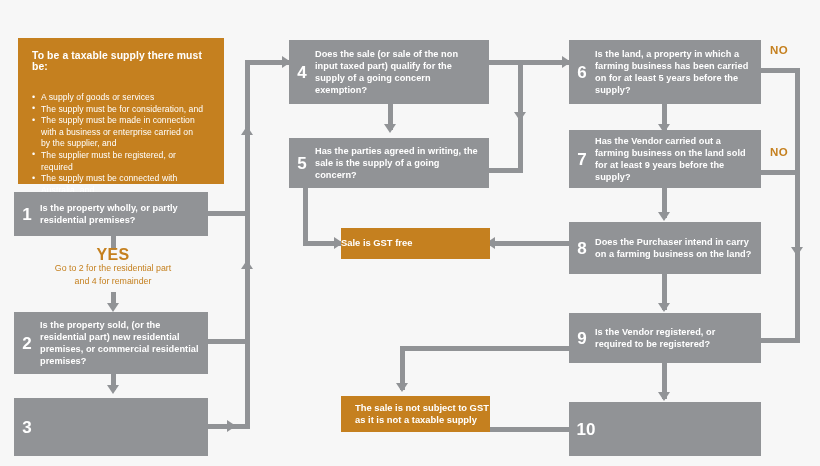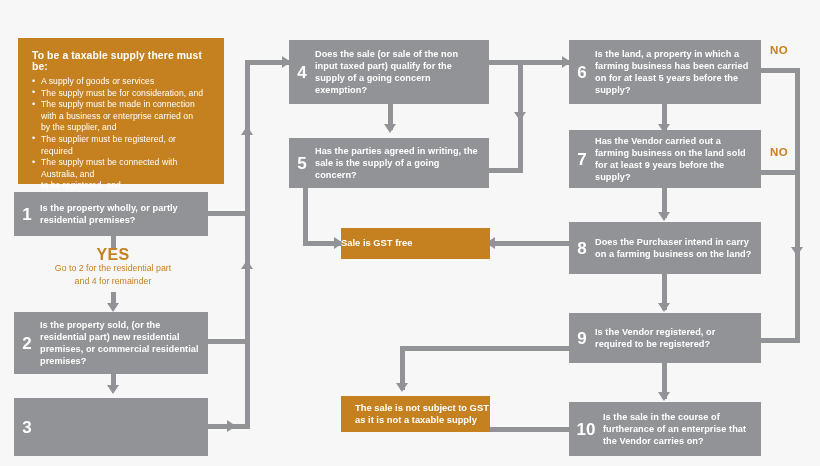--- a/index.html
+++ b/index.html
@@ -65,21 +65,21 @@
     text-align: left;
     padding-left: 14px;
     align-items: center;
   }
   #intro-box {
     padding: 12px 14px 12px 14px;
   }
   #intro-box .intro-title {
     font-size: 10.4px;
     font-weight: 700;
-    margin-bottom: 4px;
+    margin-bottom: 20px;
     display: block;
     letter-spacing: 0.1px;
   }
   #intro-box ul {
     margin: 0;
     padding: 0;
     list-style: none;
   }
   #intro-box li {
     font-size: 8.6px;
@@ -302,16 +302,15 @@
     <span class="txt">Does the Purchaser intend in carry on a farming business on the land?</span>
   </div>
 
   <div class="box" style="left:569px; top:313px; width:192px; height:50px;">
     <span class="num">9</span>
     <span class="txt">Is the Vendor registered, or required to be registered?</span>
   </div>
 
   <div class="box" style="left:569px; top:402px; width:192px; height:54px;">
     <span class="num wide">10</span>
-    <span class="txt">Is the sale in the course of furtherance of an enterprise that the Vendor carries on?</span>
   </div>
 
 </div>
 
 </body></html>

